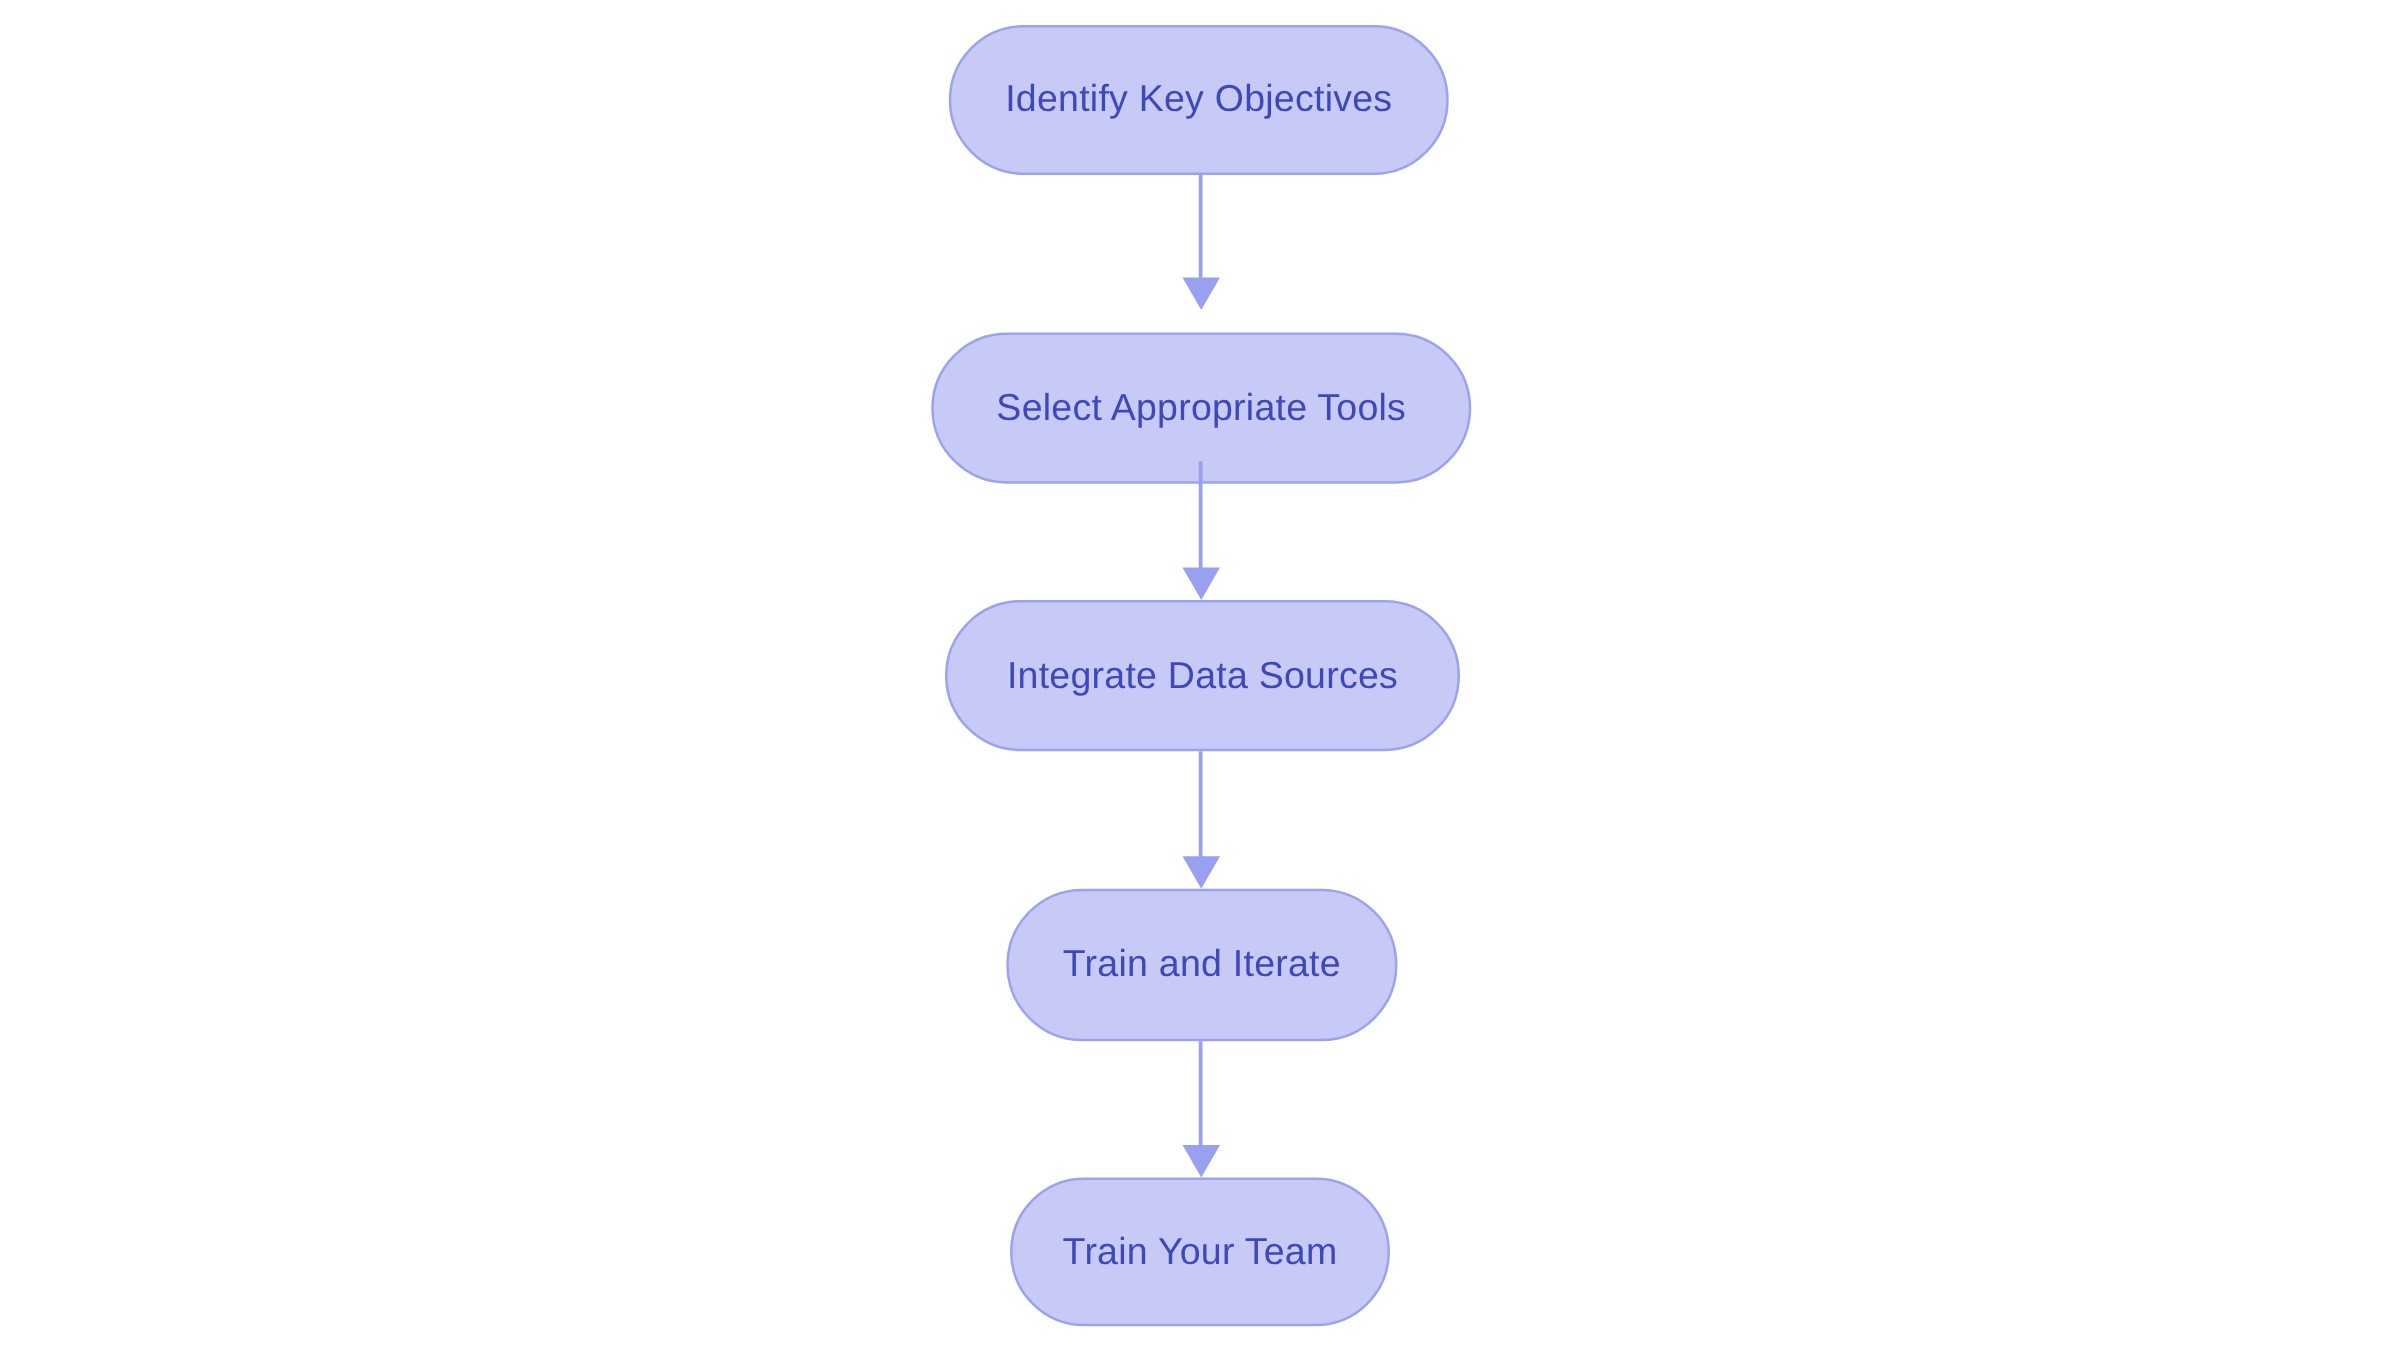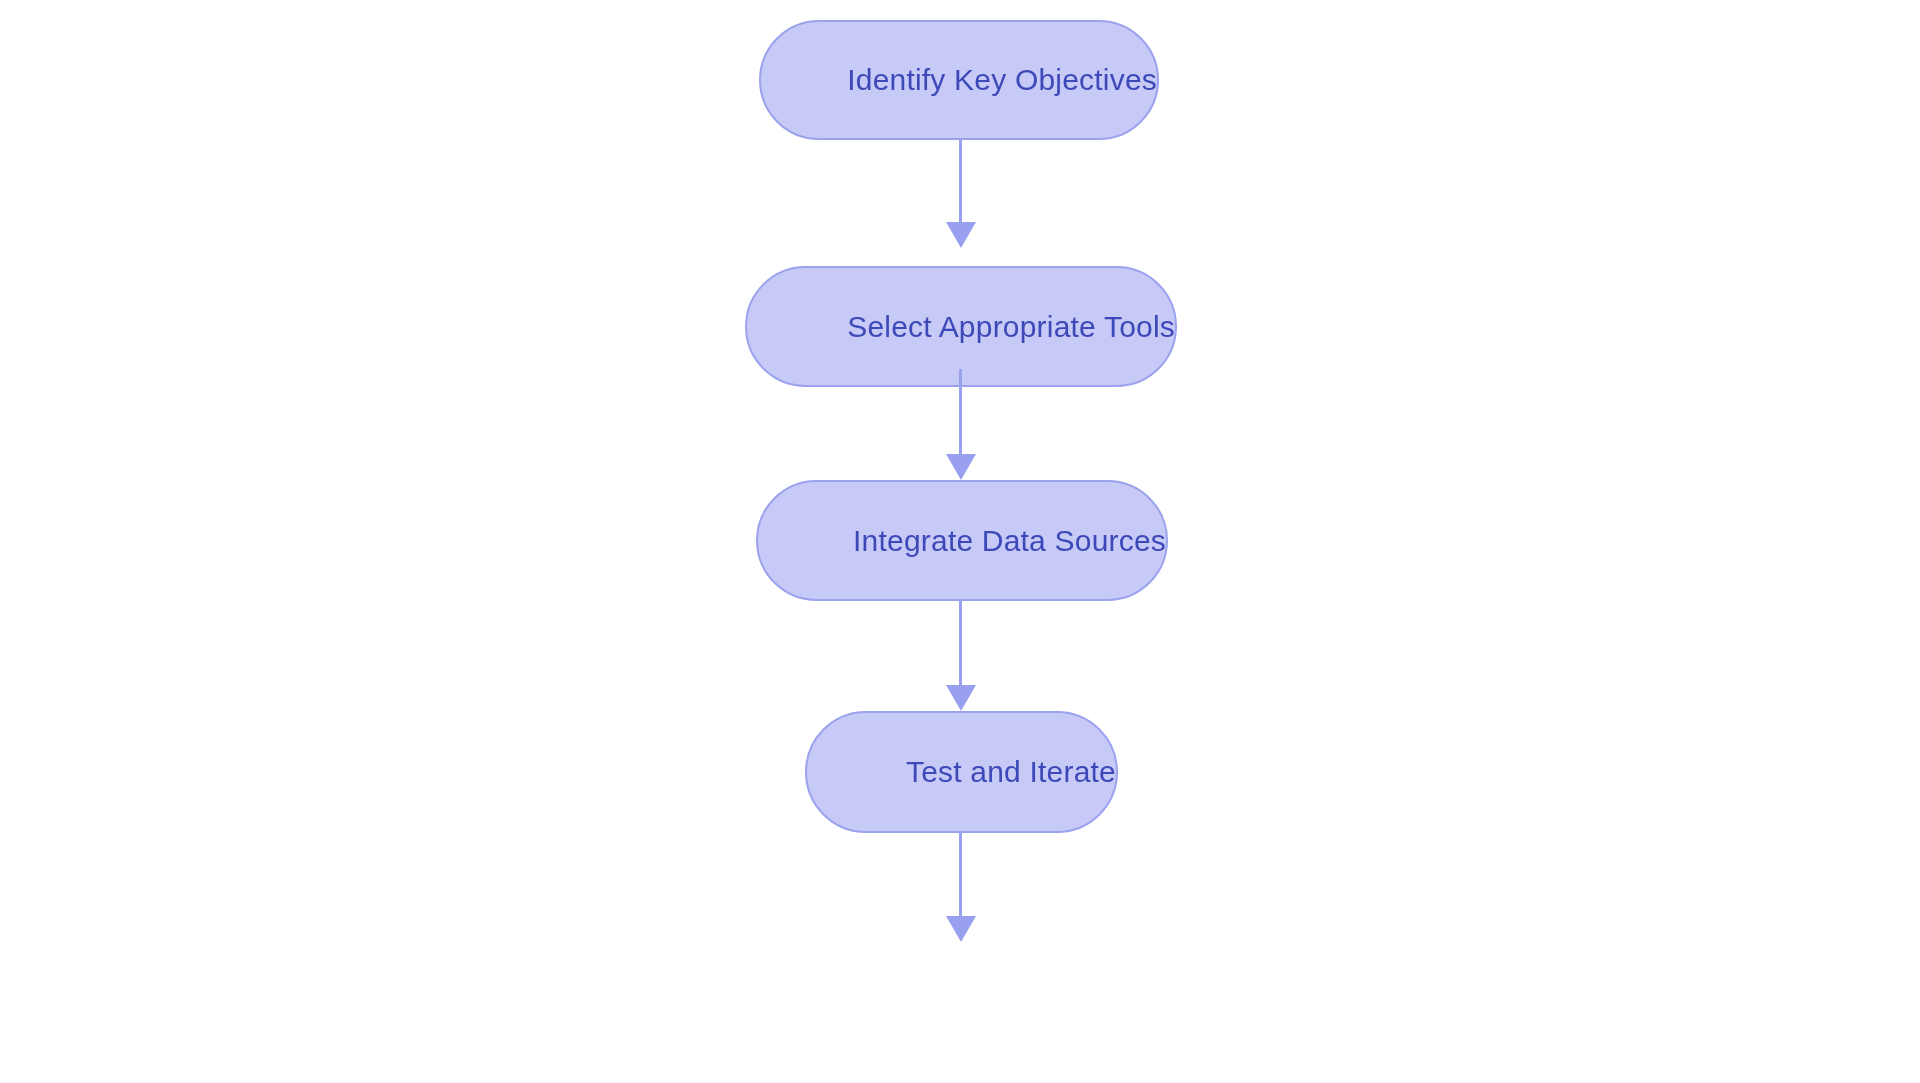--- a/index.html
+++ b/index.html
@@ -21,21 +21,21 @@
     position:relative;
     width:1920px;height:1083px;
   }
   .node{
     position:absolute;
     background:var(--node-fill);
     border:2px solid var(--node-border);
     border-radius:62px;
     display:flex;
     align-items:center;
-    justify-content:flex-end;
+    justify-content:center;
     color:var(--node-text);
     font-size:30px;
     letter-spacing:0.2px;
     white-space:nowrap;
   }
   .node-1{left:759px;top:20px;width:400px;height:120px;}
   .node-2{left:745px;top:266px;width:432px;height:121px;}
   .node-3{left:756px;top:480px;width:412px;height:121px;}
   .node-4{left:805px;top:711px;width:313px;height:122px;}
   .node-5{left:808px;top:942px;width:304px;height:119px;}
@@ -93,22 +93,25 @@
   <div class="node node-3">
     <span>Integrate Data Sources</span>
   </div>
 
   <div class="arrow arrow-3">
     <div class="arrow-line"></div>
     <div class="arrow-head"></div>
   </div>
 
   <div class="node node-4">
-    <span>Test and Iterate</span>
+    <span>Train and Iterate</span>
   </div>
 
   <div class="arrow arrow-4">
     <div class="arrow-line"></div>
     <div class="arrow-head"></div>
   </div>
 
+  <div class="node node-5">
+    <span>Train Your Team</span>
+  </div>
 
 </div>
 
 </body></html>

